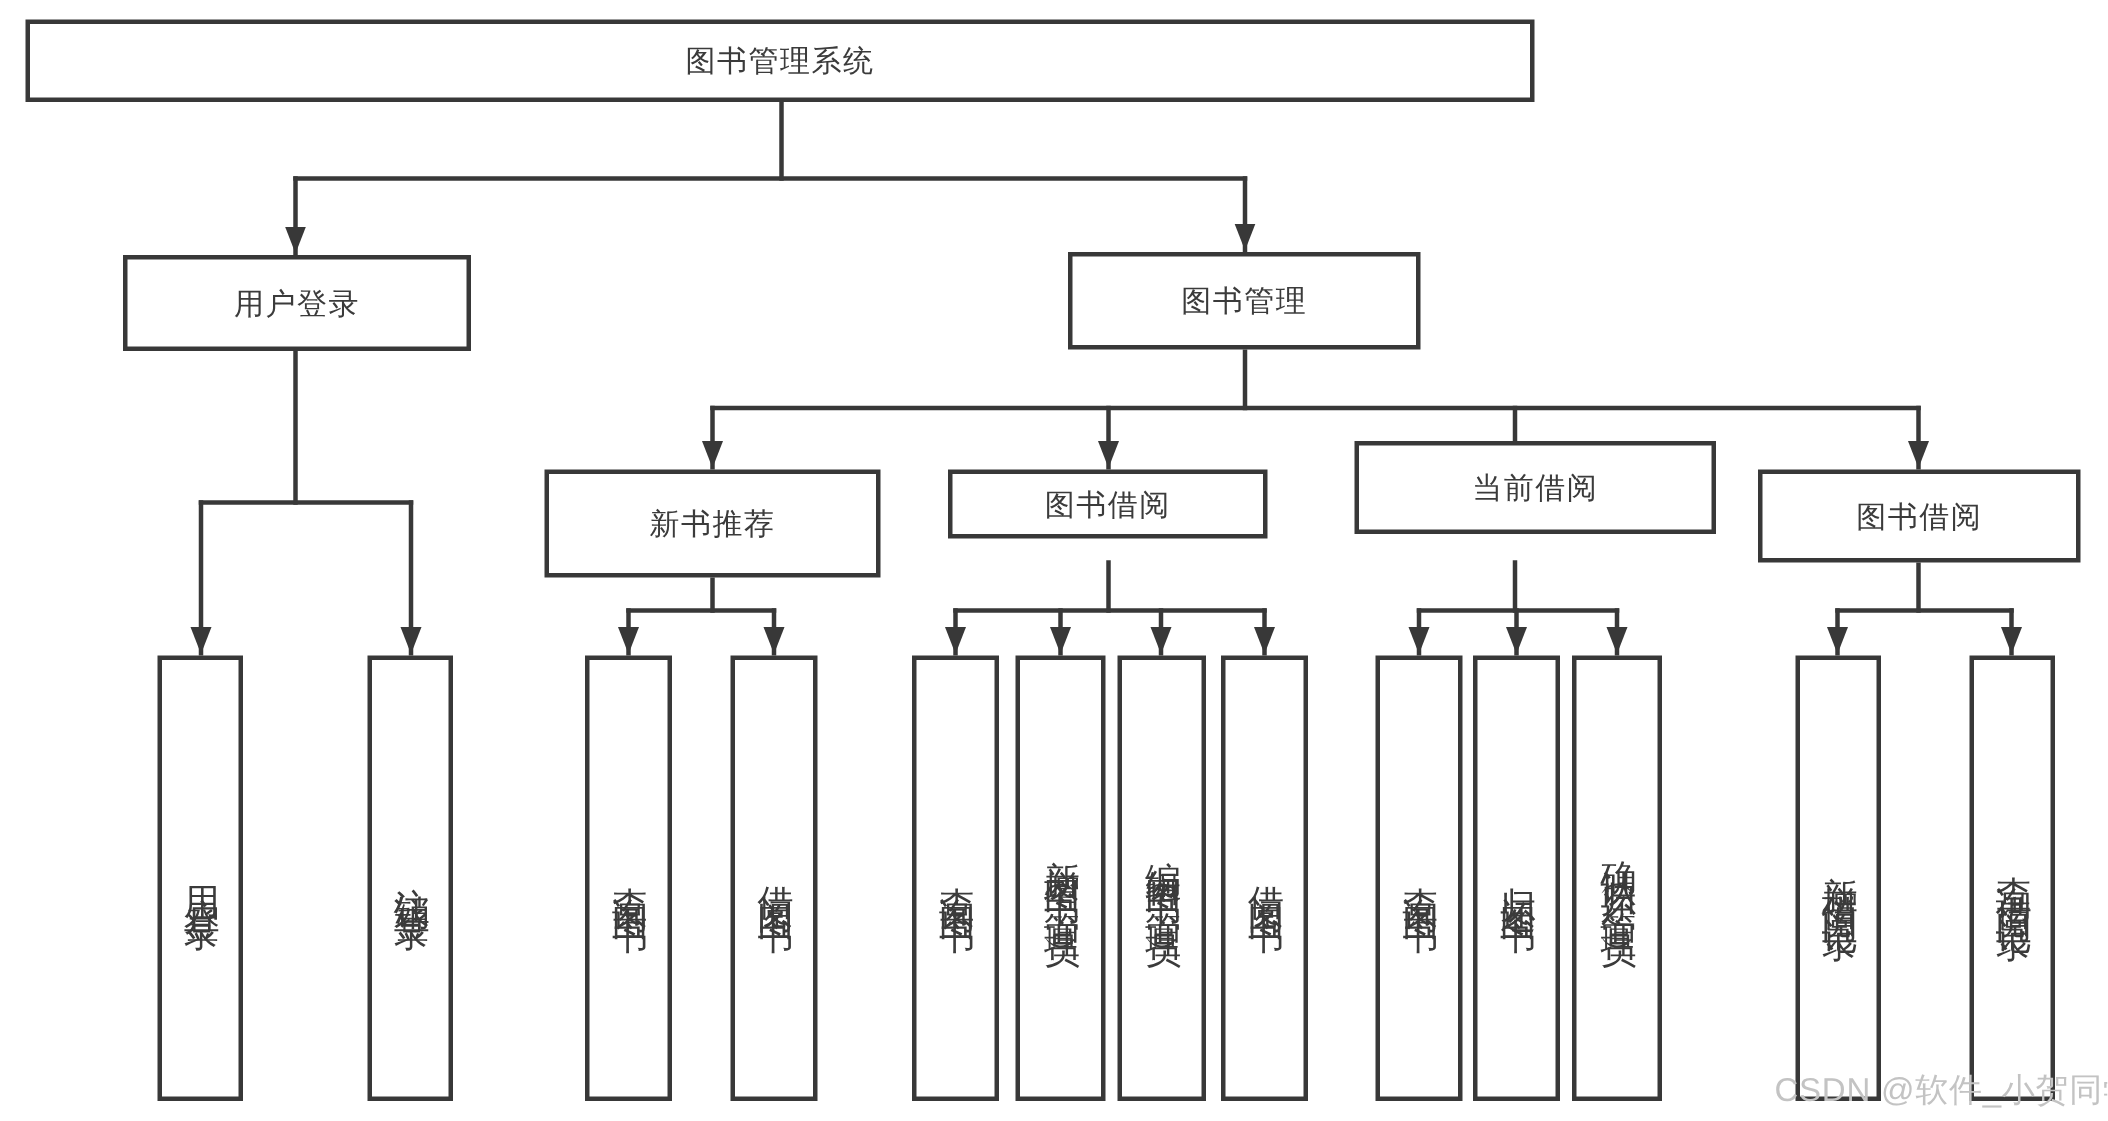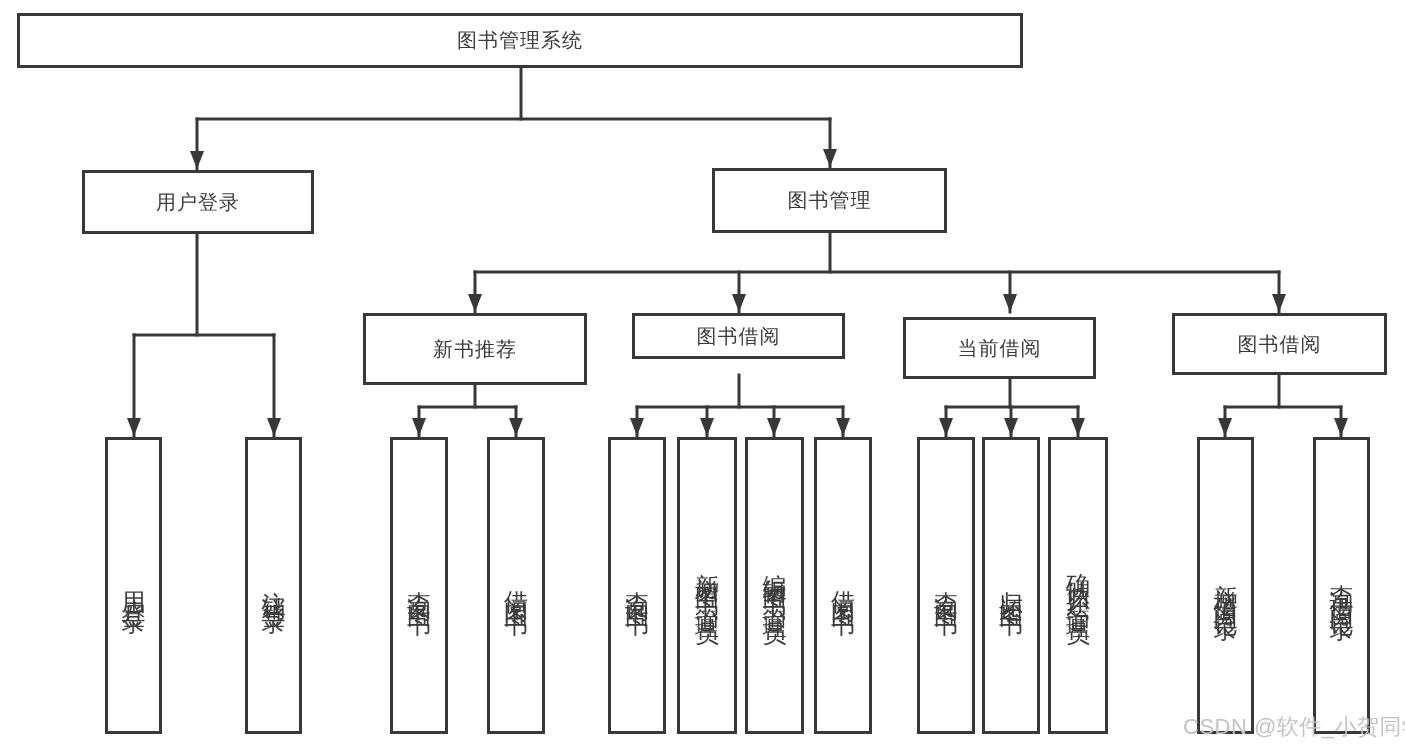--- a/index.html
+++ b/index.html
@@ -29,21 +29,21 @@
     letter-spacing:7px;
     line-height:1;
     white-space:nowrap;
   }
   
   .n-root{left:17px;top:13px;width:1006px;height:55px;}
   .n-l2a{left:82px;top:170px;width:232px;height:64px;}
   .n-l2b{left:712px;top:168px;width:235px;height:65px;}
   .n-l3a{left:363px;top:313px;width:224px;height:72px;}
   .n-l3b{left:632px;top:313px;width:213px;height:46px;}
-  .n-l3c{left:903px;top:317px;width:193px;height:62px;}
+  .n-l3c{left:903px;top:294px;width:241px;height:62px;}
   .n-l3d{left:1172px;top:313px;width:215px;height:62px;}
   .leaf{top:437px;height:297px;}
   .n-g1a{left:105px;width:57px;}
   .n-g1b{left:245px;width:57px;}
   .n-g2a{left:390px;width:58px;}
   .n-g2b{left:487px;width:58px;}
   .n-g3a{left:608px;width:58px;}
   .n-g3b{left:677px;width:60px;}
   .n-g3c{left:745px;width:59px;}
   .n-g3d{left:814px;width:58px;}

